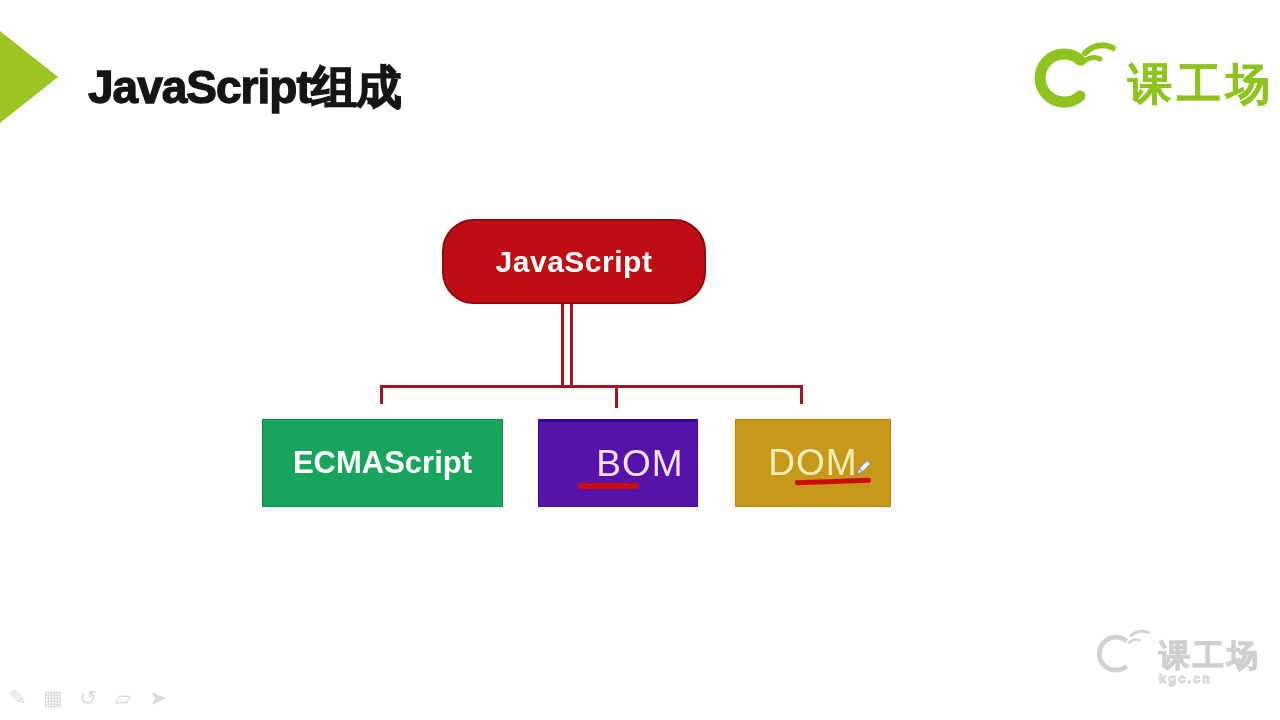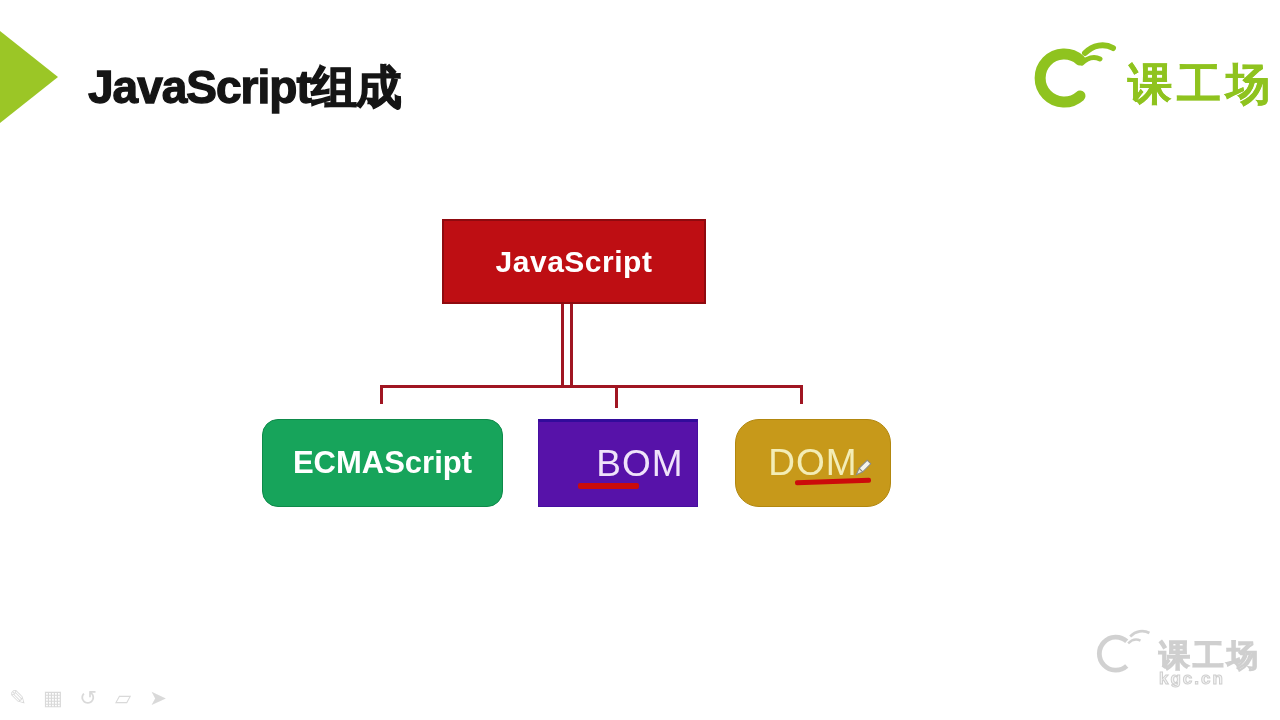--- a/index.html
+++ b/index.html
@@ -62,21 +62,21 @@
   .watermark{
     position:absolute;left:1091px;top:619px;display:flex;align-items:flex-start;
     opacity:0.55;
   }
   .wm-textcol{display:flex;flex-direction:column;margin-left:2px;margin-top:22px;}
   .wm-name{
     font-size:31px;font-weight:bold;letter-spacing:3px;line-height:30px;
     color:#ECECEC;-webkit-text-stroke:1.2px #A8A8A8;white-space:nowrap;
   }
   .wm-domain{
-    font-size:17px;font-weight:bold;letter-spacing:2px;line-height:17px;
+    font-size:13px;font-weight:bold;letter-spacing:2px;line-height:17px;
     color:#ECECEC;-webkit-text-stroke:1px #A8A8A8;white-space:nowrap;margin-top:-1px;
   }
   
   .tools{
     position:absolute;left:6px;top:685px;display:flex;gap:11px;
     font-size:21px;line-height:26px;color:#C6C6C6;opacity:0.65;
   }
   .tools span{display:inline-block;width:24px;text-align:center;cursor:pointer;}
 </style>
 </head>
@@ -91,34 +91,34 @@
     <svg width="96" height="74" viewBox="0 0 96 74">
       <path d="M52 20 A24 24 0 1 0 52 56" fill="none" stroke="currentColor" stroke-width="11" stroke-linecap="round"></path>
       <path d="M57 13 C65 5 76 3 85 8" fill="none" stroke="currentColor" stroke-width="6" stroke-linecap="round"></path>
       <path d="M54 23 C59 18 66 16 72 19" fill="none" stroke="currentColor" stroke-width="5" stroke-linecap="round"></path>
     </svg>
     <span class="brand-name">课工场</span>
   </div>
 
   <div>
 
-    <div class="node node-root" style="background: rgb(190, 14, 19); color: rgb(255, 255, 255);">JavaScript</div>
+    <div class="node node-root" style="background: rgb(190, 14, 19); color: rgb(255, 255, 255); border-radius: 32px;">JavaScript</div>
 
     <div class="cline vline-a" style="background: rgb(160, 22, 34);"></div>
     <div class="cline vline-b" style="background: rgb(160, 22, 34);"></div>
     <div class="cline hline" style="background: rgb(160, 22, 34);"></div>
     <div class="cline drop-l" style="background: rgb(160, 22, 34);"></div>
     <div class="cline drop-m" style="background: rgb(160, 22, 34);"></div>
     <div class="cline drop-r" style="background: rgb(160, 22, 34);"></div>
 
-    <div class="node node-ecma" style="background: rgb(23, 164, 91); color: rgb(255, 255, 255); border-radius: 16px;">ECMAScript</div>
+    <div class="node node-ecma" style="background: rgb(23, 164, 91); color: rgb(255, 255, 255);">ECMAScript</div>
 
     <div class="node node-bom" style="background: rgb(87, 18, 169); color: rgb(239, 227, 250);">BOM</div>
 
-    <div class="node node-dom" style="background: rgb(199, 153, 26); color: rgb(243, 237, 182); border-radius: 24px;">DOM</div>
+    <div class="node node-dom" style="background: rgb(199, 153, 26); color: rgb(243, 237, 182);">DOM</div>
 
     <div class="mark mark-bom" style="background: rgb(204, 11, 11);"></div>
     <div class="mark mark-dom" style="background: rgb(204, 11, 11);"></div>
 
     <svg class="pen-cursor" width="24" height="26" viewBox="0 0 24 26">
       <g transform="rotate(45 12 9)">
         <rect x="9.5" y="0.5" width="5" height="11.5" fill="#F4F4EC" stroke="#8A8A84" stroke-width="1"></rect>
         <polygon points="9.5,12 14.5,12 12,18.5" fill="#E6E6DA" stroke="#8A8A84" stroke-width="1"></polygon>
       </g>
     </svg>

